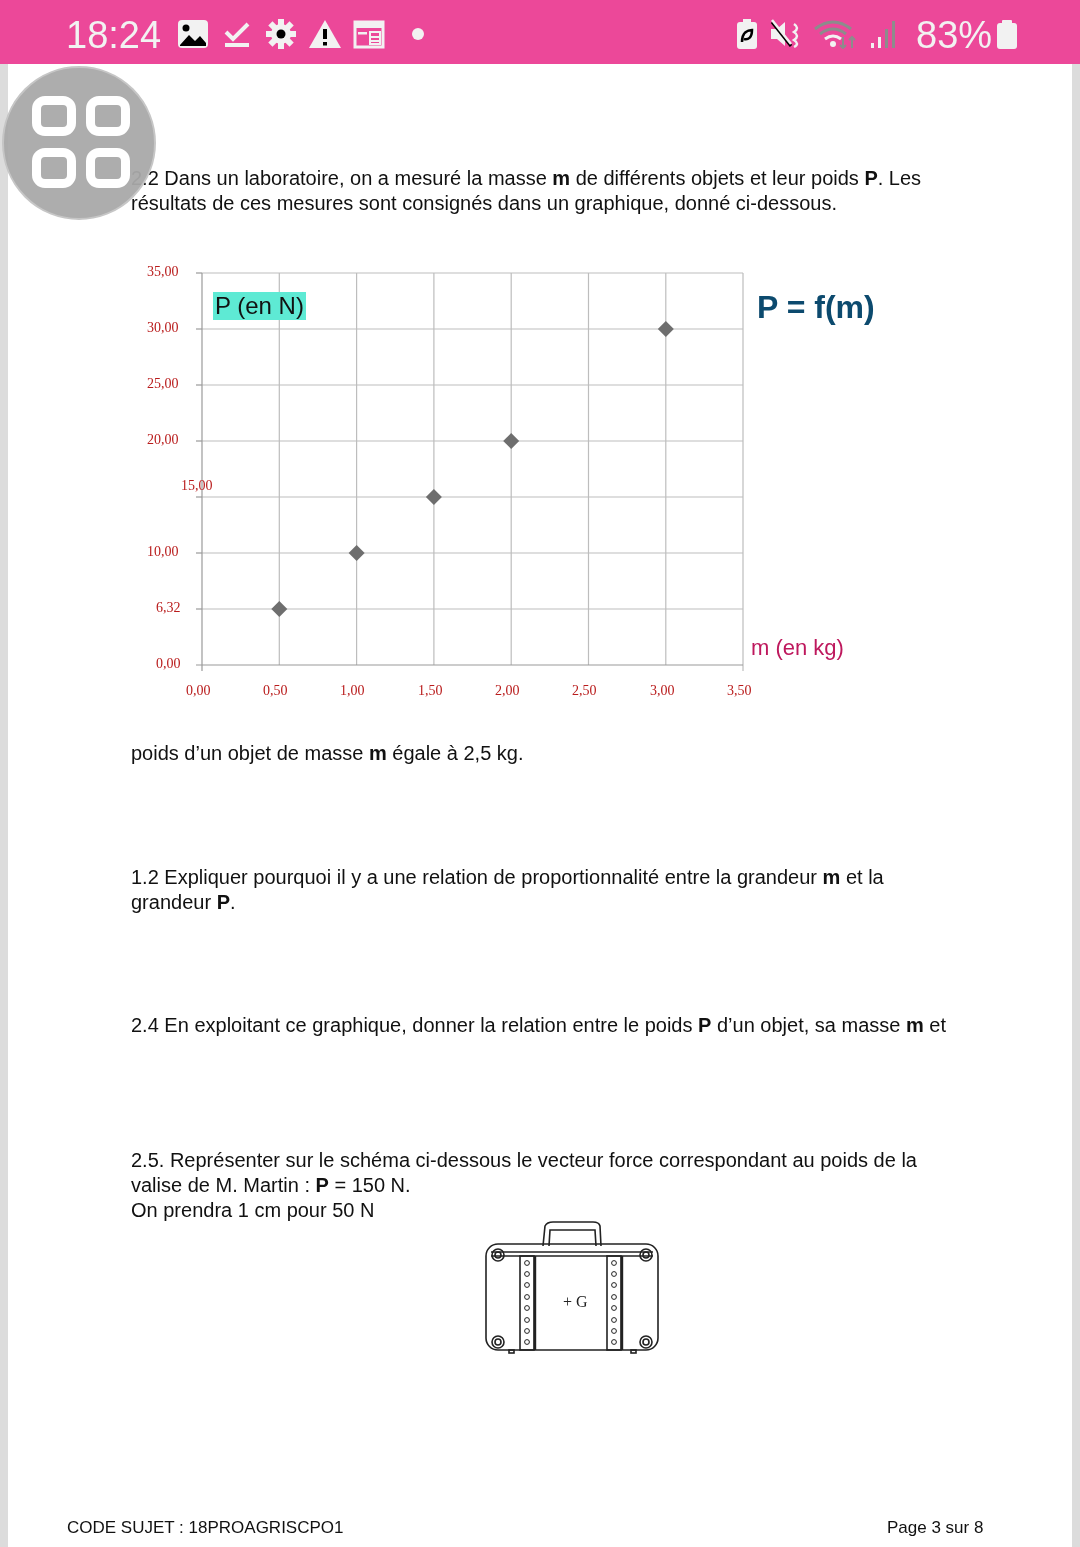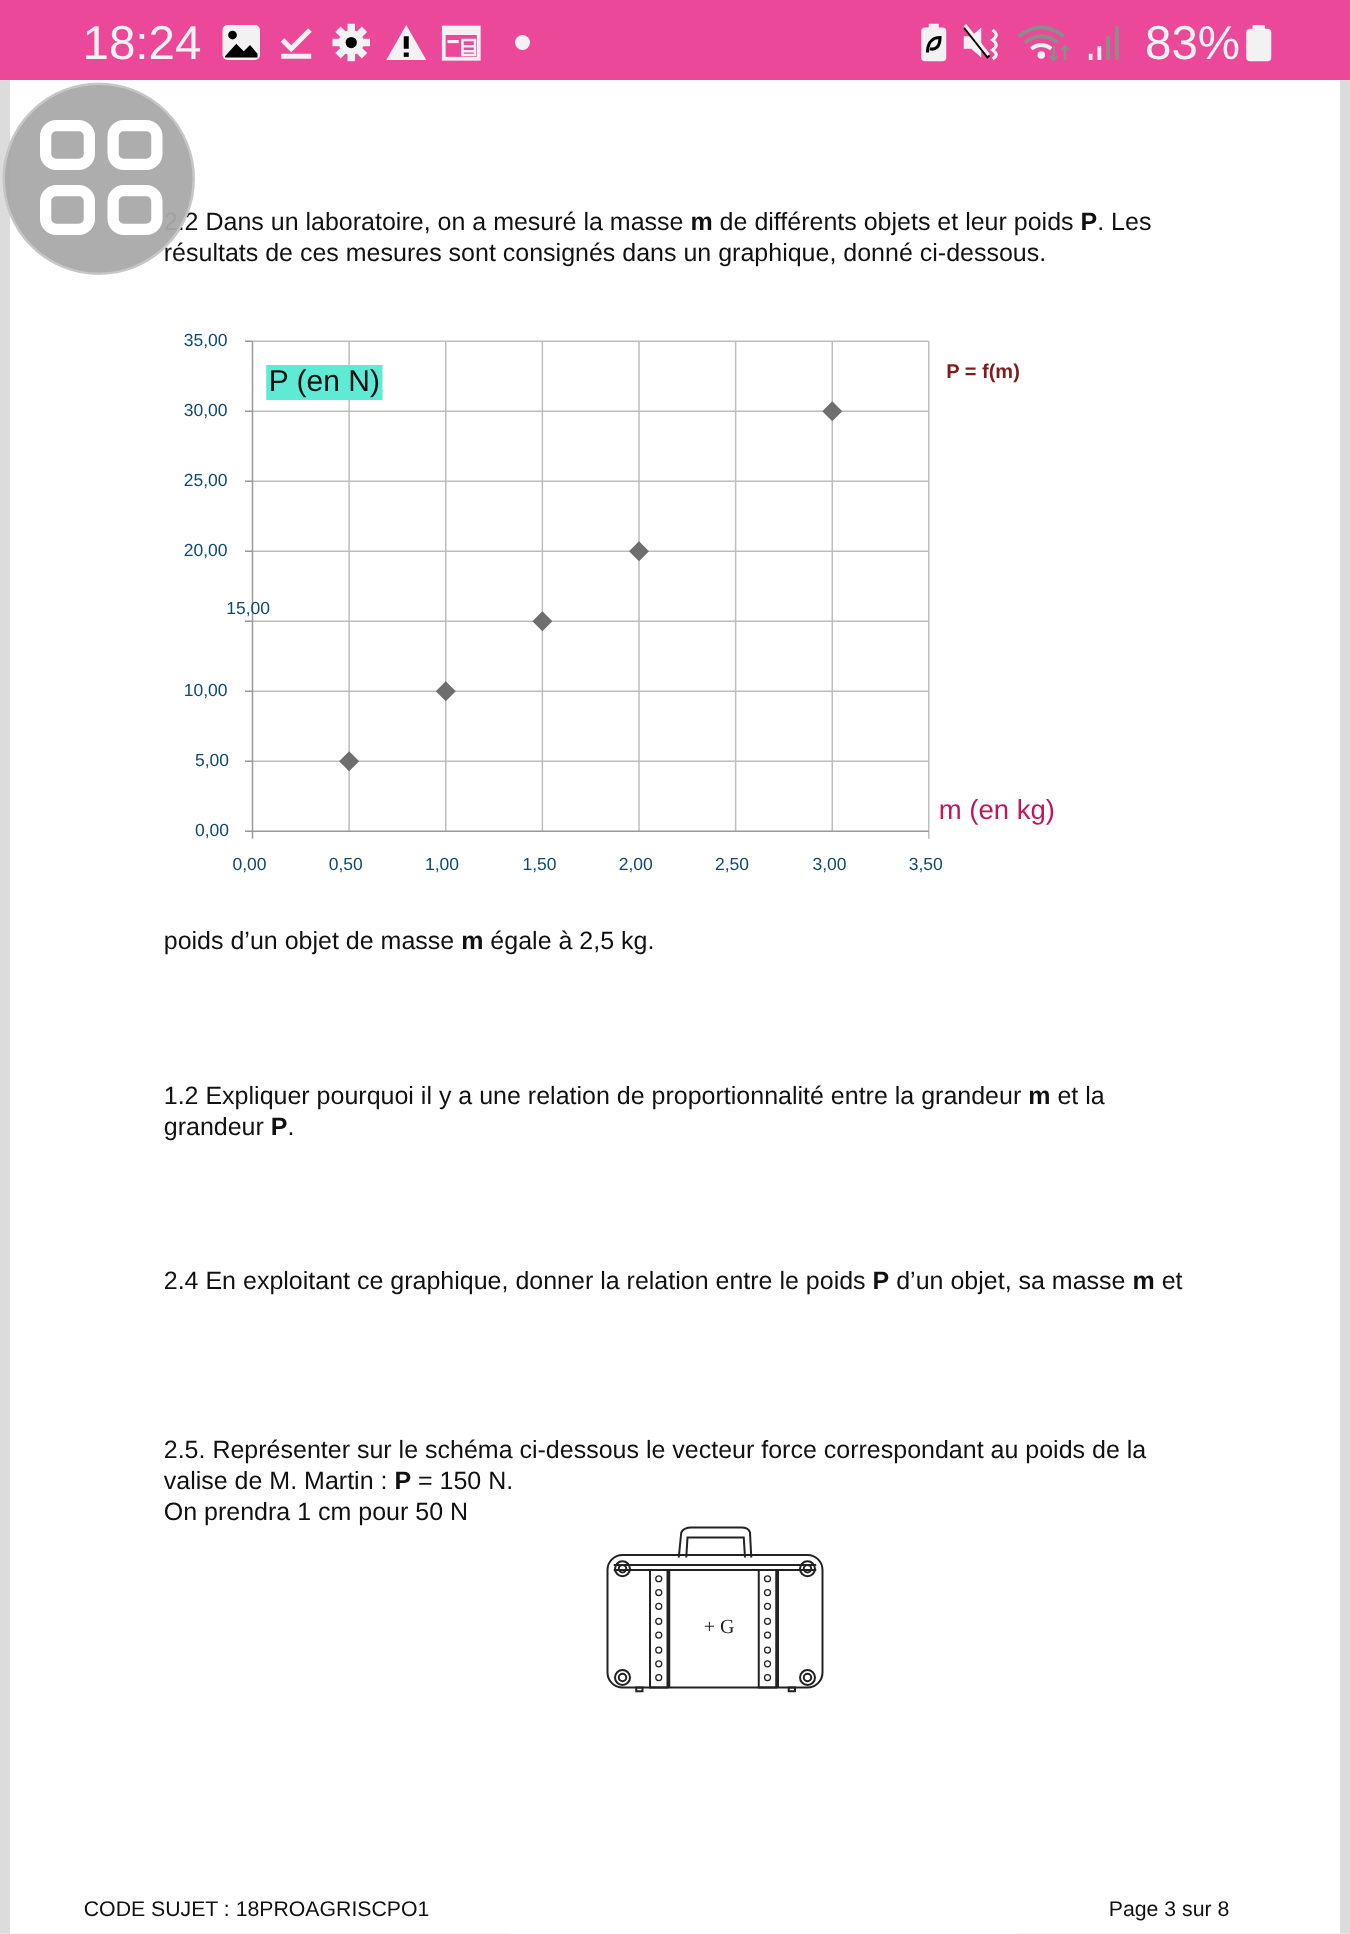--- a/index.html
+++ b/index.html
@@ -10,21 +10,21 @@
   .sb-icons-right { position:absolute; left:735px; top:18px; display:flex; gap:10px; align-items:center; }
   .sb-pct { position:absolute; left:916px; top:14px; font-size:38px; }
   .ico { width:34px; height:32px; display:inline-flex; align-items:center; justify-content:center; }
   .page { position:absolute; left:8px; top:64px; width:1064px; height:1483px; background:#fff; }
   .fab { position:absolute; left:2px; top:66px; width:154px; height:154px; border-radius:50%; background:#a9a9a9; opacity:0.95; border:2px solid #c4c4c4; box-sizing:border-box; }
   .fab .sq { position:absolute; width:44px; height:40px; border:9px solid #fff; border-radius:13px; box-sizing:border-box; }
   .txt { position:absolute; font-size:20px; color:#111; line-height:25px; }
   .txt b { font-weight:bold; }
   .dots { position:absolute; left:132px; width:870px; height:4px; overflow:hidden; font-size:14px; color:#333; letter-spacing:1px; white-space:nowrap; line-height:4px; }
   .chart { position:absolute; left:130px; top:255px; }
-  .tick { position:absolute; font-size:14px; color:#0c4a6e; font-family:Liberation Sans, sans-serif; }
+  .tick { position:absolute; font-size:14px; color:#b91c1c; font-family:Liberation Serif, serif; }
   .footer { position:absolute; font-size:17px; color:#111; }
 </style>
 </head>
 <body>
 
 <div class="statusbar">
   <span class="sb-time">18:24</span>
   <div class="sb-icons-left">
     <span class="ico">
       <svg width="32" height="30" viewBox="0 0 32 30">
@@ -162,32 +162,32 @@
       <path d="M381.2 178 L389.2 186 L381.2 194 L373.2 186Z"></path>
       <path d="M535.8 66 L543.8 74 L535.8 82 L527.8 74Z"></path>
     </g>
   </svg>
   <span class="tick" style="left:17px; top:9px;">35,00</span>
   <span class="tick" style="left:17px; top:65px;">30,00</span>
   <span class="tick" style="left:17px; top:121px;">25,00</span>
   <span class="tick" style="left:17px; top:177px;">20,00</span>
   <span class="tick" style="left:17px; top:223px;margin-left:34px;">15,00</span>
   <span class="tick" style="left:17px; top:289px;">10,00</span>
-  <span class="tick" style="left:26px; top:345px;">5,00</span>
+  <span class="tick" style="left:26px; top:345px;">6,32</span>
   <span class="tick" style="left:26px; top:401px;">0,00</span>
   <span class="tick" style="left:56px; top:428px;">0,00</span>
   <span class="tick" style="left:133px; top:428px;">0,50</span>
   <span class="tick" style="left:210px; top:428px;">1,00</span>
   <span class="tick" style="left:288px; top:428px;">1,50</span>
   <span class="tick" style="left:365px; top:428px;">2,00</span>
   <span class="tick" style="left:442px; top:428px;">2,50</span>
   <span class="tick" style="left:520px; top:428px;">3,00</span>
   <span class="tick" style="left:597px; top:428px;">3,50</span>
   <span style="position:absolute; left:83px; top:37px; font-size:24px; color:#111; background:#5eead4; padding:0 2px;">P (en N)</span>
-  <span style="position:absolute; left:627px; top:34px; font-size:16px; font-weight:bold; color:#7f1d1d;">P = f(m)</span>
+  <span style="position:absolute; left:627px; top:34px; font-size:32px; font-weight:bold; color:#0c4a6e;">P = f(m)</span>
   <span style="position:absolute; left:621px; top:380px; font-size:22px; color:#be185d;">m (en kg)</span>
 </div>
 
 <div class="txt" style="left:131px; top:741px; width:880px;">
   <div><span>poids d’un objet de masse </span><b>m</b><span> égale à 2,5 kg.</span></div>
 </div>
 <div class="dots" style="top:830px;">................................................................................................................................................................................................</div>
 
 <div class="txt" style="left:131px; top:865px; width:880px;">
   <div><span>1.2 Expliquer pourquoi il y a une relation de proportionnalité entre la grandeur </span><b>m</b><span> et la</span></div>

